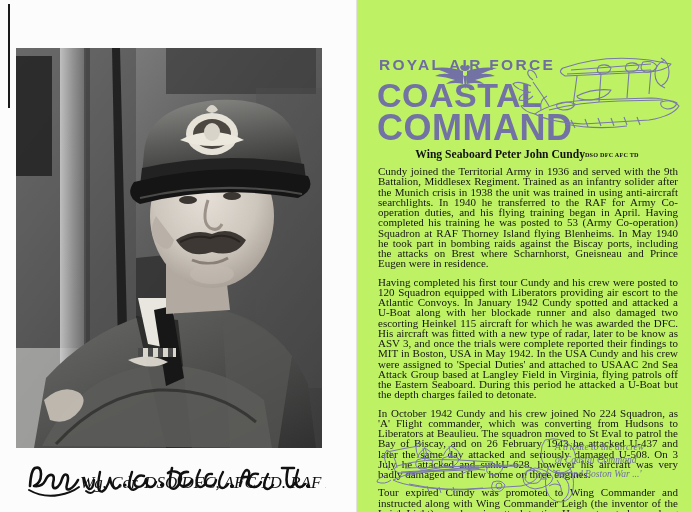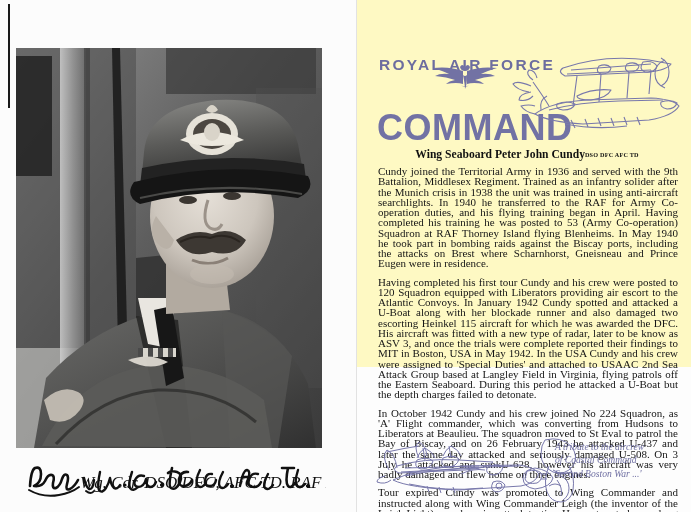--- a/index.html
+++ b/index.html
@@ -45,22 +45,22 @@
   .signature-block {
     position: absolute;
     left: 16px; top: 452px;
     width: 310px; height: 50px;
   }
   .sig-svg { display: block; }
   
   .leaf-right {
     position: absolute;
     left: 357px; top: 0;
-    width: 334px; height: 367px;
-    background: #fef9c3;
+    width: 334px; height: 512px;
+    background: #bef264;
   }
   .masthead {
     position: absolute;
     left: 0; top: 34px;
     width: 334px; height: 112px;
   }
   .mast-rafline {
     position: absolute;
     left: 22px; top: 22px;
     font-family: "Liberation Sans", sans-serif;
@@ -290,20 +290,21 @@
       <svg class="eagle" viewBox="0 0 84 30">
         <g fill="#7272a4">
           <path d="M42 6 q3 -4 5 0 q-1 4 -5 4 q-4 0 -5 -4 q2 -4 5 0z"></path>
           <path d="M40 10 q-14 -5 -30 -3 q10 3 16 6 q-9 -1 -14 2 q12 1 20 4 q-6 1 -9 4 q11 -2 17 0 z"></path>
           <path d="M44 10 q14 -5 30 -3 q-10 3 -16 6 q9 -1 14 2 q-12 1 -20 4 q6 1 9 4 q-11 -2 -17 0 z"></path>
           <path d="M40 14 q2 10 2 14 q2 -4 2 -14 q-2 2 -4 0z"></path>
           <path d="M38 24 q4 4 8 0 q-4 3 -8 0z"></path>
         </g>
       </svg>
 
+      <div class="mast-coastal">COASTAL</div>
       <div class="mast-command">COMMAND</div>
 
       <svg class="sunderland" viewBox="0 0 178 108">
         <g fill="none" stroke="#7878ab" stroke-width="1.1" stroke-linejoin="round">
 
           <path d="M24 74 q16 -12 52 -14 l64 -2 q22 1 28 8 q-6 10 -30 14 l-66 4 q-34 -2 -48 -10 z"></path>
           <path d="M38 70 q30 -8 70 -9 l44 -1"></path>
           <path d="M60 80 l4 8 m10 -9 l3 8 m10 -9 l3 8 m10 -8 l3 8 m10 -9 l3 8 m10 -8 l3 8"></path>
           <path d="M54 84 q30 6 62 2"></path>
 

